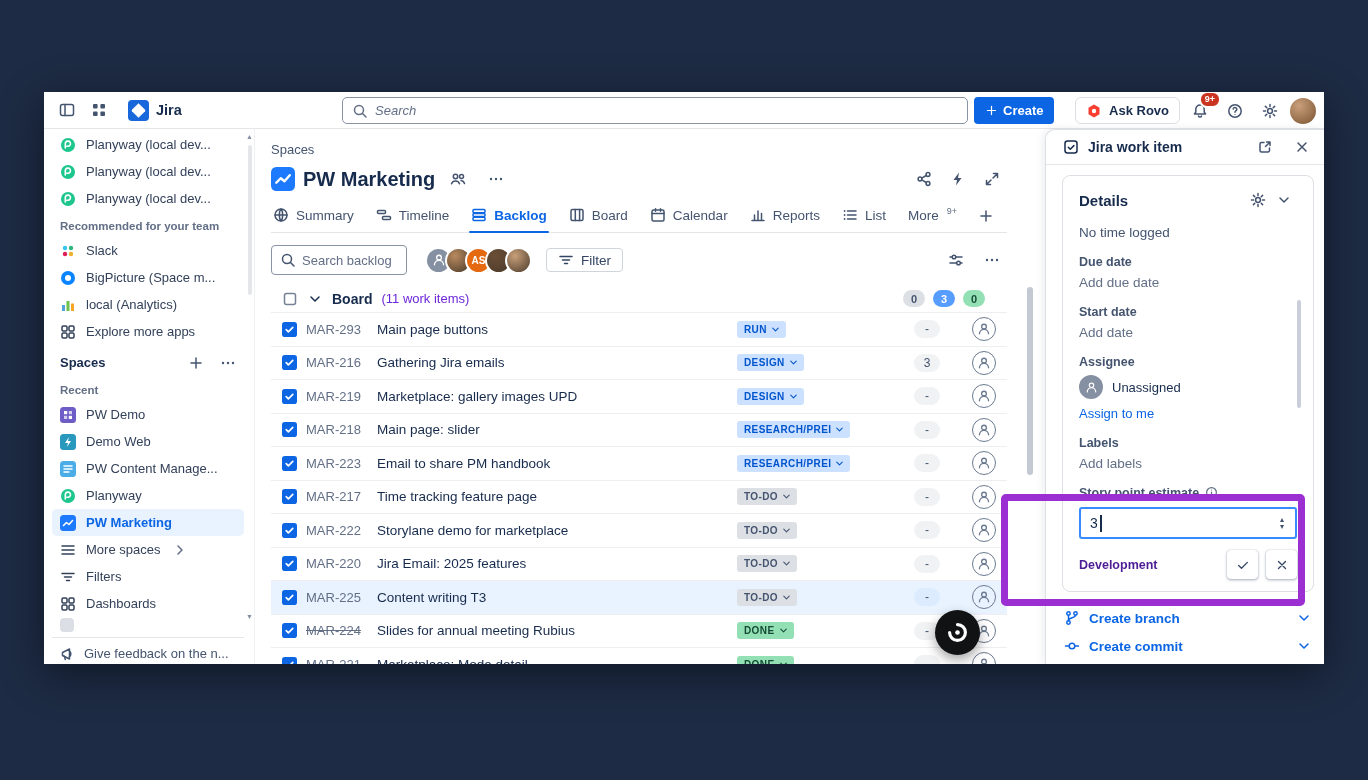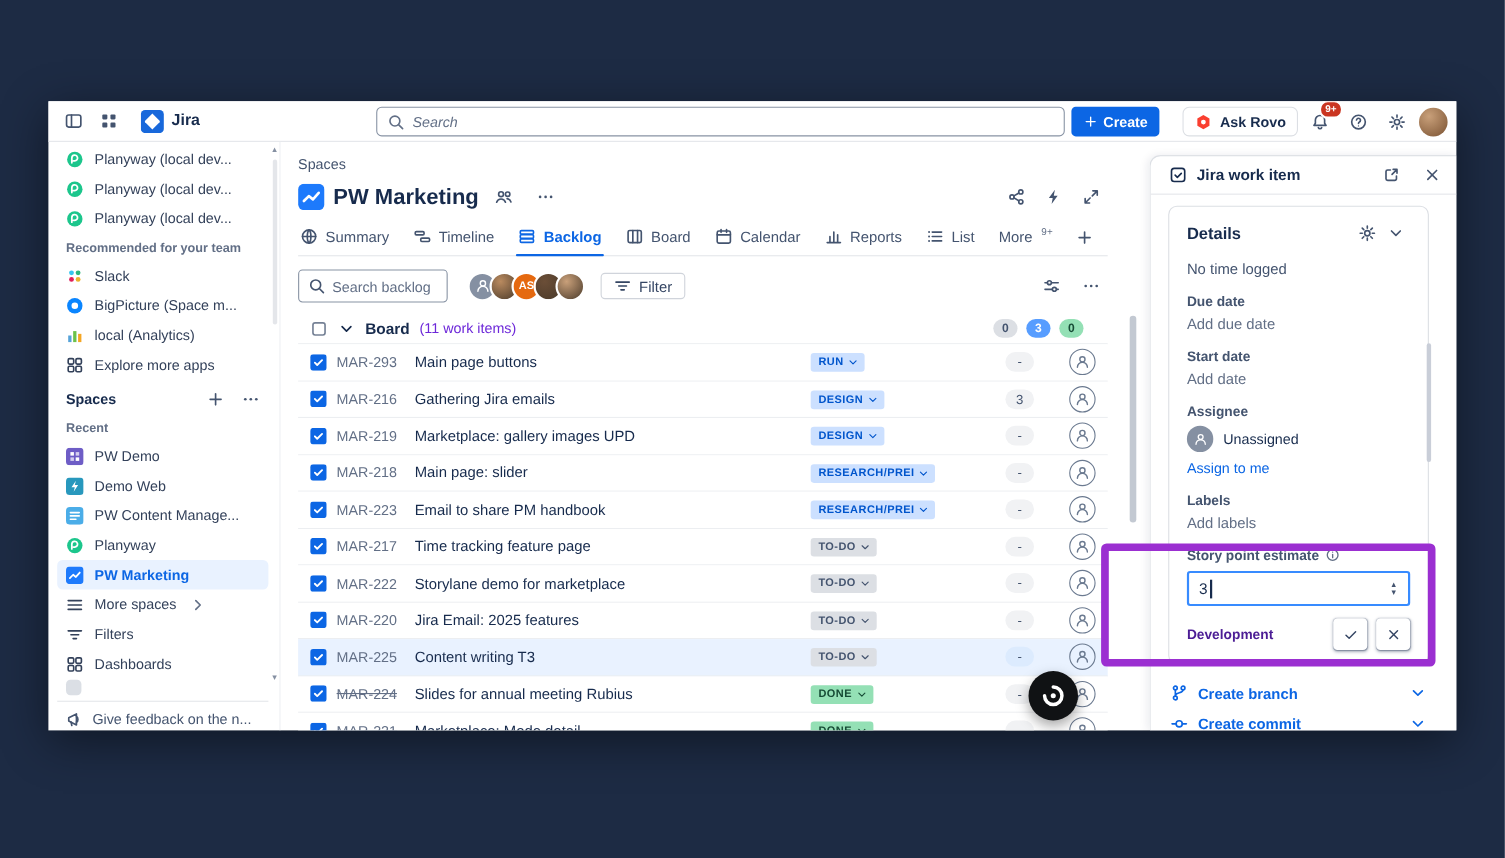--- a/index.html
+++ b/index.html
@@ -88,25 +88,25 @@
 .lozenge.todo{background:var(--todo-bg,#dcdfe4);color:var(--todo-text,#44546f);}
 .lozenge.done{background:var(--done-bg,#94e0b5);color:var(--done-text,#164b35);}
 .est{width:58px;flex:none;display:flex;justify-content:center;}
 .est-pill{background:#f1f2f4;border-radius:10px;padding:2px 9px;font-size:12px;color:#44546f;min-width:26px;text-align:center;}
 .row.selected .est-pill{background:#dcebfe;}
 .assignee{width:38px;flex:none;display:flex;justify-content:center;cursor:pointer;background:none;border:none;}
 .assignee .circ{width:24px;height:24px;border-radius:50%;border:1.5px solid #6b7a90;color:#6b7a90;display:flex;align-items:center;justify-content:center;}
 .assignee .circ svg{width:14px;height:14px;}
 .main-scroll{position:absolute;right:12px;top:158px;width:6px;height:188px;background:#c3c9d2;border-radius:3px;}
 
-.panel{width:279px;flex:none;margin-top:12px;background:#fff;border-left:1px solid #dcdfe4;border-top:1px solid #dcdfe4;border-top-left-radius:10px;box-shadow:-2px 0 8px rgba(9,30,66,.08);position:relative;}
+.panel{width:279px;flex:none;background:#fff;border-left:1px solid #dcdfe4;border-top:1px solid #dcdfe4;border-top-left-radius:10px;box-shadow:-2px 0 8px rgba(9,30,66,.08);position:relative;}
 .panel-header{height:35px;display:flex;align-items:center;gap:9px;padding:0 8px 0 17px;border-bottom:1px solid #e4e6ea;}
 .panel-header .icon-btn{width:28px;height:28px;}
 .panel-title{font-size:14px;font-weight:bold;color:#172b4d;flex:1;}
-.panel-body{padding:10px 25px 0 16px;position:relative;height:489px;overflow:hidden;}
+.panel-body{padding:10px 10px 0 16px;position:relative;height:489px;overflow:hidden;}
 .details-card{border:1px solid #dcdfe4;border-radius:8px;padding:11px 16px 12px;}
 .details-head{display:flex;align-items:center;}
 .details-title{font-size:15px;font-weight:bold;color:#172b4d;flex:1;}
 .details-head .icon-btn{width:26px;height:26px;}
 .no-time{margin-top:12px;color:#44546f;font-size:13.5px;}
 .fgroup{margin-top:14px;}
 .flabel{font-size:12.5px;font-weight:bold;color:#44546f;display:flex;align-items:center;gap:6px;height:15px;}
 .flabel .icon{color:#626f86;}
 .flabel .icon svg{width:13px;height:13px;}
 .fvalue{margin-top:6px;font-size:13.5px;color:#626f86;cursor:pointer;}

